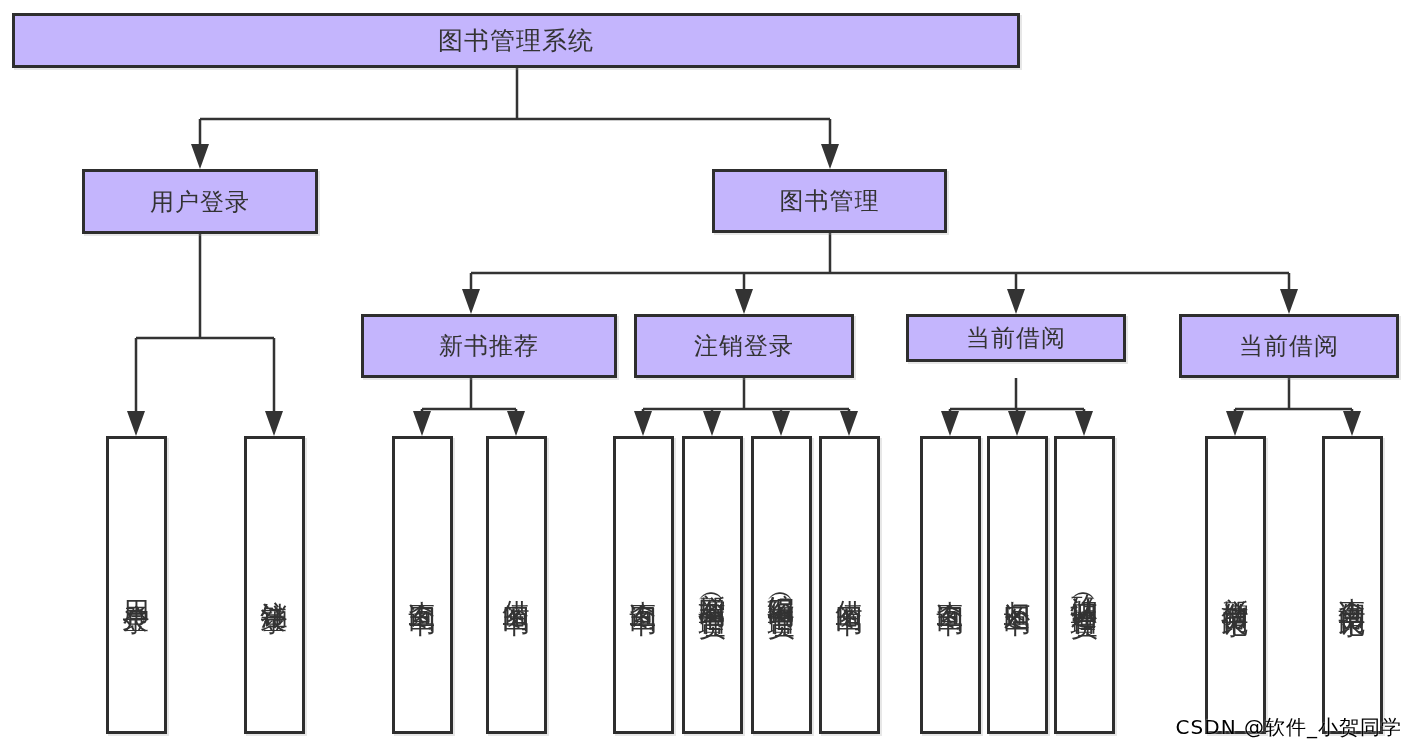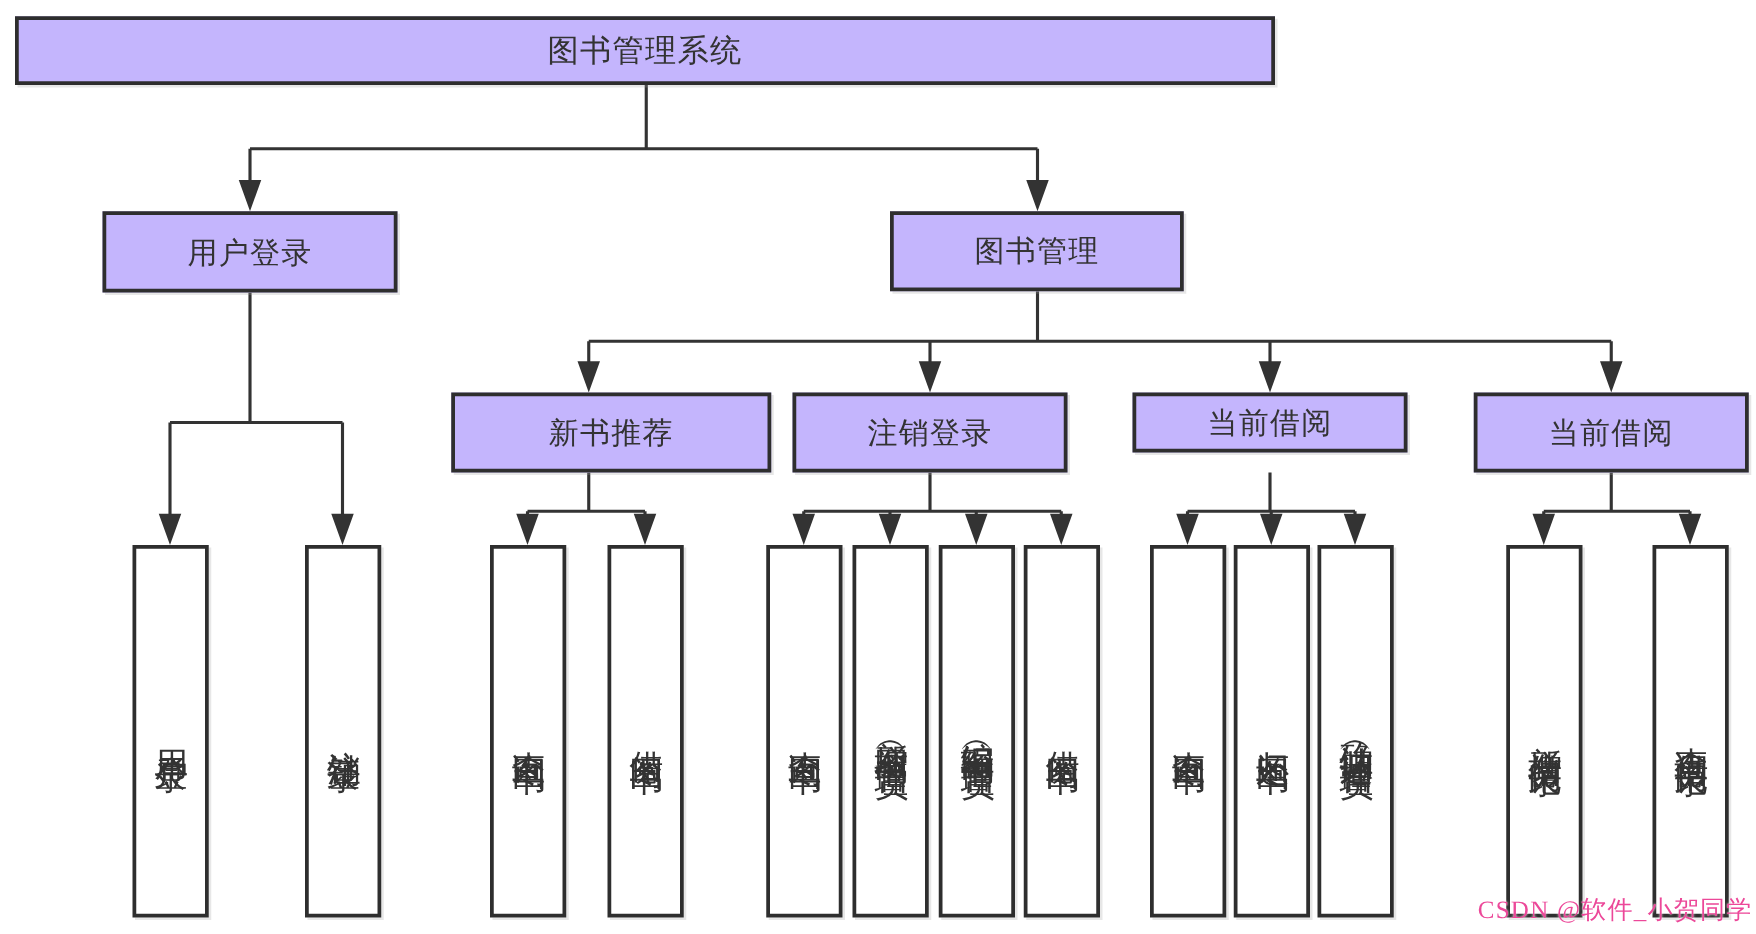--- a/index.html
+++ b/index.html
@@ -49,25 +49,24 @@
     line-height: 1;
     color: #333333;
     white-space: nowrap;
   }
   .watermark {
     position: absolute;
     right: 3px;
     top: 714px;
     font-size: 20px;
     letter-spacing: 1px;
-    color: #ec4899;
+    color: #000000;
     text-shadow: 0 0 2px #ffffff;
     z-index: 20;
     white-space: nowrap;
-    font-family: Liberation Serif, serif;
   }
 </style>
 </head>
 <body>
 
 <div id="stage">
 
   <svg id="connectors" viewBox="0 0 1405 747" xmlns="http://www.w3.org/2000/svg">
     <g stroke="#333333" stroke-width="2.5" fill="none">
       <path d="M517 68 V119 M200 119 H830 M200 119 V146 M830 119 V146"></path>

